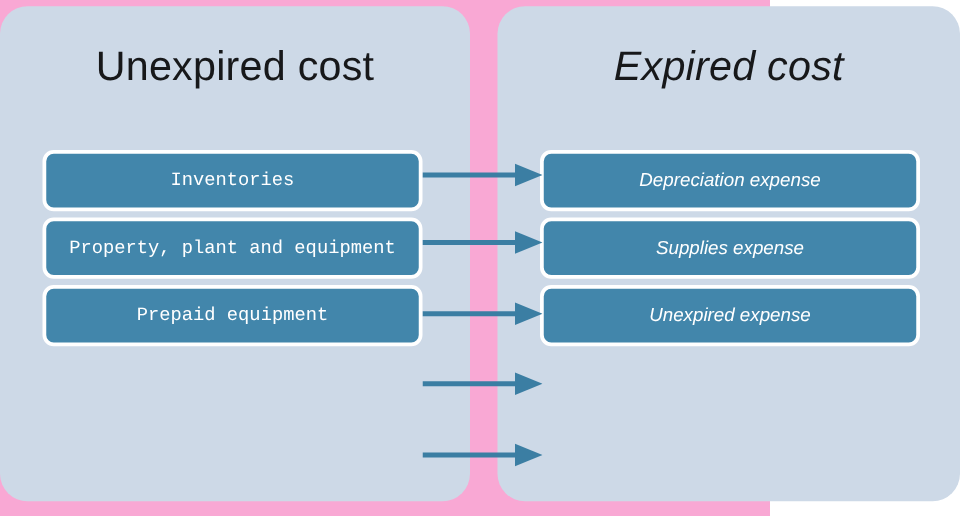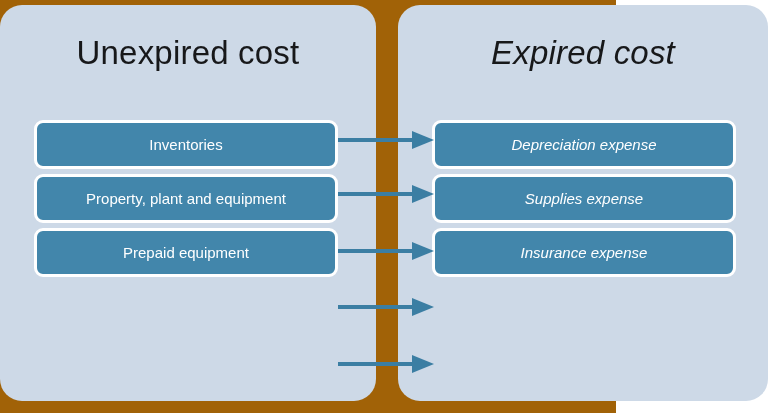--- a/index.html
+++ b/index.html
@@ -11,21 +11,21 @@
     width: 768px;
     height: 413px;
     font-family: "Liberation Sans", sans-serif;
     overflow: hidden;
   }
 
   #diagram {
     position: relative;
     width: 616px;
     height: 413px;
-    background: #a16207;
+    background: #f9a8d4;
   }
 
   
   .panel {
     position: absolute;
     top: 5px;
     height: 396px;
     background: #cdd9e7;
     border-radius: 22px;
     box-sizing: border-box;
@@ -48,21 +48,21 @@
   }
 
   
   .box-stack {
     position: absolute;
     top: 115px;
     display: flex;
     flex-direction: column;
     gap: 5px;
   }
-  .stack-left  { left: 34px;  width: 304px; }
+  .stack-left  { left: 34px;  width: 304px; font-family: Liberation Mono, monospace; }
   .stack-right { left: 34px;  width: 304px; }
 
   .item-box {
     position: relative;
     height: 49px;
     background: #4286ab;
     border: 3px solid #ffffff;
     border-radius: 9px;
     box-sizing: border-box;
     display: flex;
@@ -117,21 +117,21 @@
     <div class="panel-title">Expired cost</div>
 
     <div class="box-stack stack-right">
       <div class="item-box">
         <span>Depreciation expense</span>
       </div>
       <div class="item-box">
         <span>Supplies expense</span>
       </div>
       <div class="item-box">
-        <span>Insurance expense</span>
+        <span>Unexpired expense</span>
       </div>
     </div>
   </div>
 
   <div class="arrow-layer">
     <div class="arrow" style="top:129px">
       <svg width="96" height="22" viewBox="0 0 96 22" xmlns="http://www.w3.org/2000/svg">
         <line x1="0" y1="11" x2="76" y2="11" stroke="#3b7ea3" stroke-width="4"></line>
         <polygon points="74,2 96,11 74,20" fill="#3b7ea3"></polygon>
       </svg>

